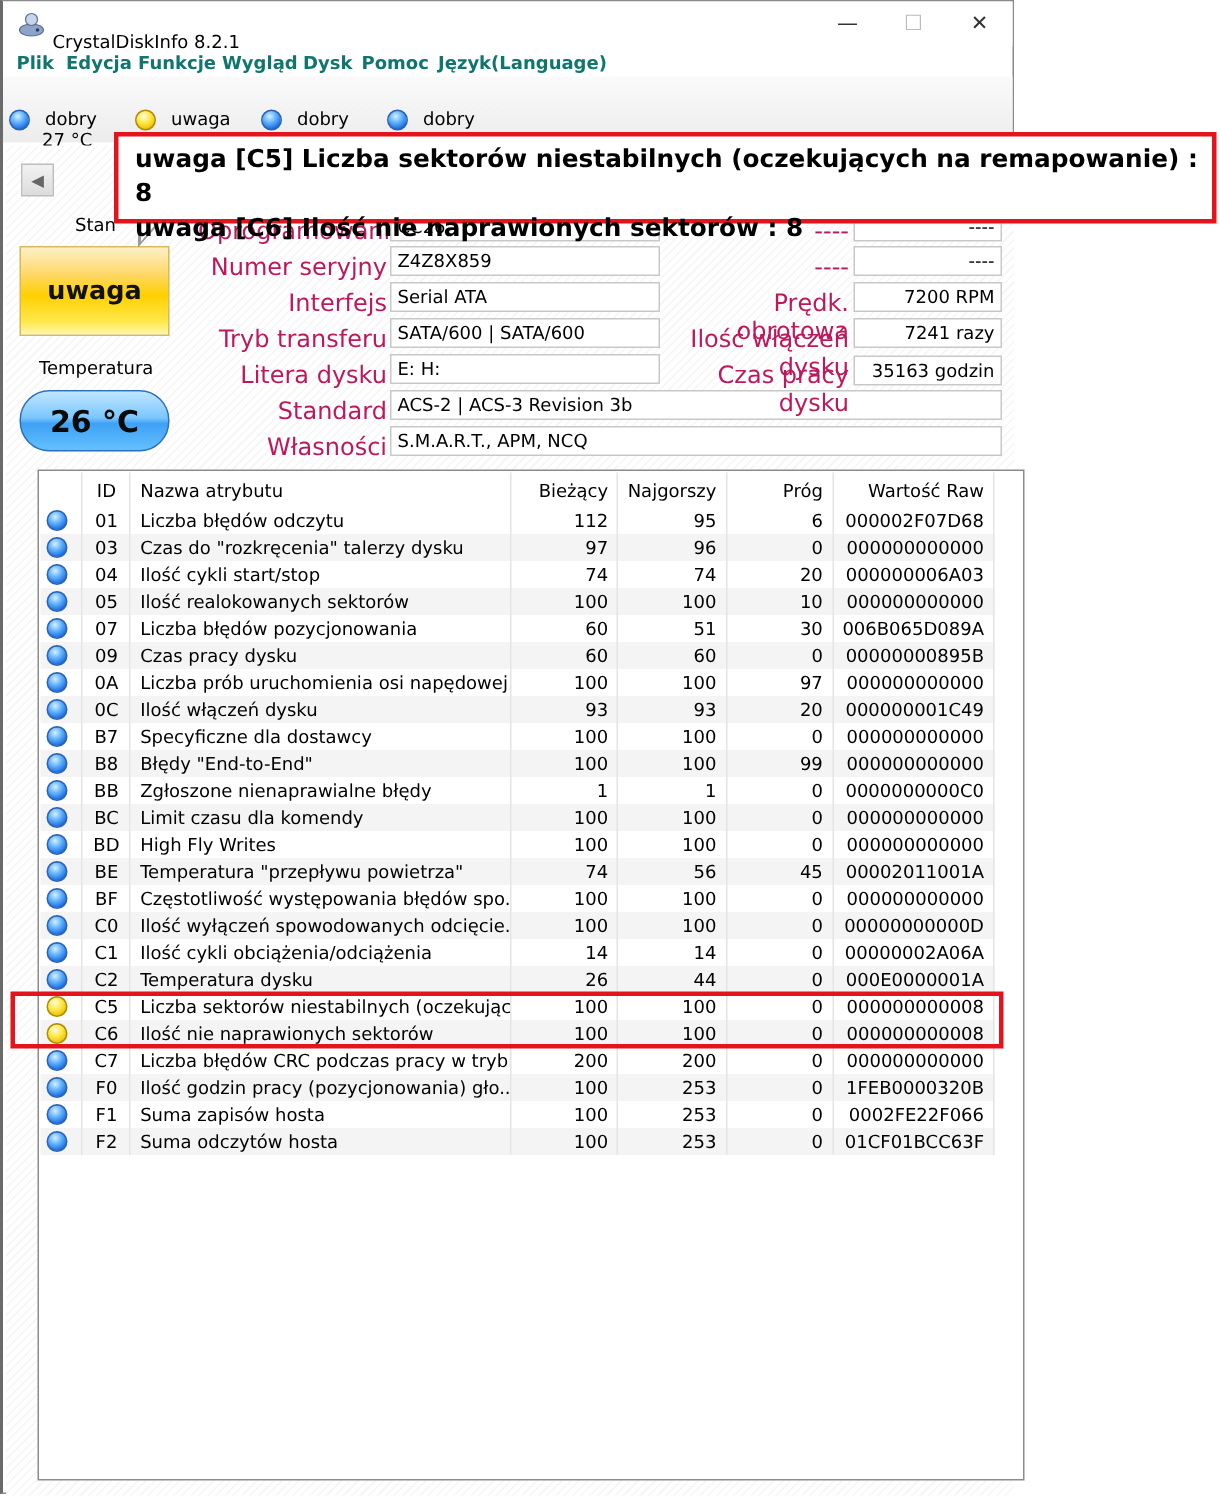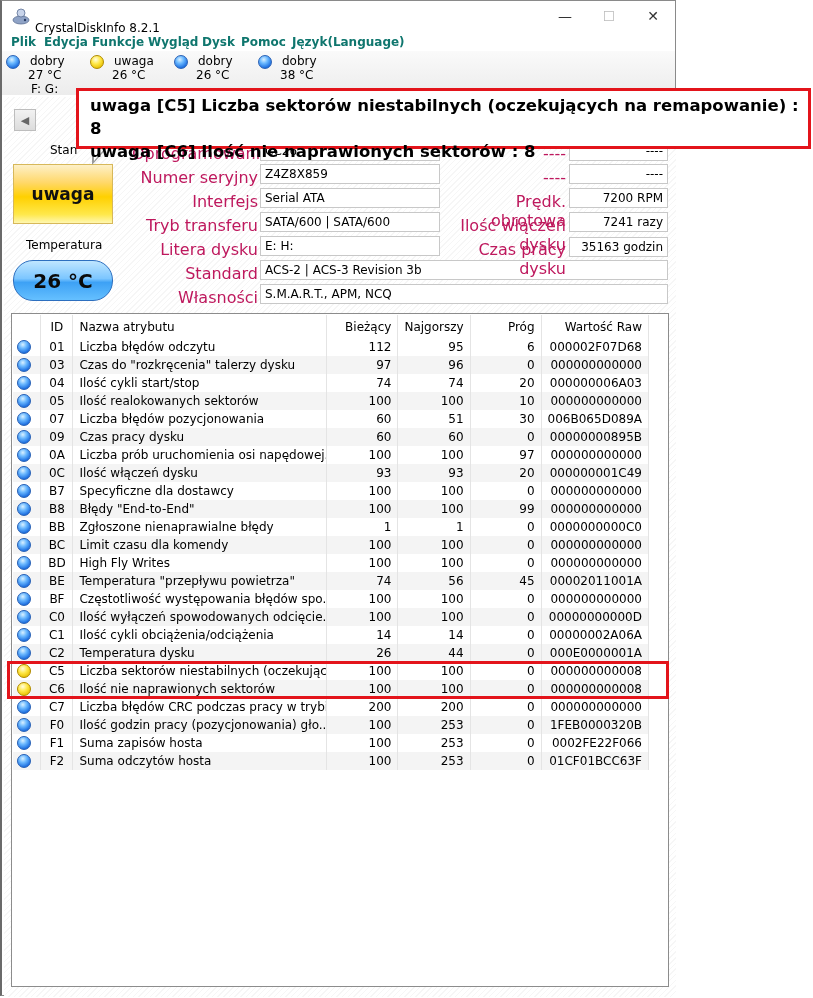--- a/index.html
+++ b/index.html
@@ -22,21 +22,21 @@
   .btn-max { left: 584px; color: #bbb; }
   .btn-close { left: 628px; }
 
   .menubar { position: absolute; left: 0; top: 32px; height: 18px; width: 100%; }
   .menu-item { position: absolute; top: 2px; font-size: 12px; color: #0f766e; font-weight: bold; }
 
   .diskbar {
     position: absolute; left: 0; top: 50px; width: 100%; height: 44px;
     background: linear-gradient(#fafafa, #ececec);
   }
-  .disk-item { position: absolute; top: 2px; width: 80px; height: 42px; }
+  .disk-item { position: absolute; top: 20px; width: 80px; height: 42px; }
   .disk-dot { position: absolute; left: 2px; top: 2px; width: 14px; height: 14px; border-radius: 50%; }
   .disk-status { position: absolute; left: 26px; top: 1px; font-size: 12px; }
   .disk-temp { position: absolute; left: 24px; top: 15px; font-size: 12px; }
   .disk-letters { position: absolute; left: 27px; top: 29px; font-size: 12px; }
 
   .dot-blue { background: radial-gradient(circle at 40% 30%, #d9f0ff 0%, #6ab8ff 35%, #1d6fe0 75%, #1450b8 100%); border: 1px solid #2b62b5; }
   .dot-yellow { background: radial-gradient(circle at 40% 30%, #fffde0 0%, #ffe84a 40%, #e8c000 80%, #c49a00 100%); border: 1px solid #b08a00; }
 
   .body-area {
     position: absolute; left: 2px; top: 96px; width: 672px; height: 900px;
@@ -66,21 +66,21 @@
   }
 
   .info-label { position: absolute; font-size: 16px; text-align: right; color: #be185d; }
   .info-field {
     position: absolute; height: 20px; border: 1px solid #c8c8c8; background: #fff;
     font-size: 12px; padding: 2px 4px; white-space: nowrap; overflow: hidden;
   }
   .info-field.right { text-align: right; }
 
   .smart-table-wrap {
-    position: absolute; left: 9px; top: 312px; width: 658px; height: 674px;
+    position: absolute; left: 23px; top: 312px; width: 658px; height: 674px;
     border: 1px solid #8c8c8c; background: #fff;
   }
   table.smart { border-collapse: collapse; position: absolute; left: 1px; top: 1px; width: 636px; font-size: 12px; }
   table.smart th { font-weight: normal; height: 23px; padding: 0 6px; border-right: 1px solid #e4e4e4; }
   table.smart td { height: 18px; padding: 0 6px; border-right: 1px solid #e4e4e4; white-space: nowrap; }
   table.smart tr.alt td { background: #f4f4f4; }
   table.smart .c-dot { width: 28px; padding: 0 0 0 4px; }
   table.smart .c-id { width: 32px; text-align: center; }
   table.smart .c-name { width: 254px; text-align: left; max-width: 254px; overflow: hidden; }
   table.smart .c-num { width: 71px; text-align: right; }

